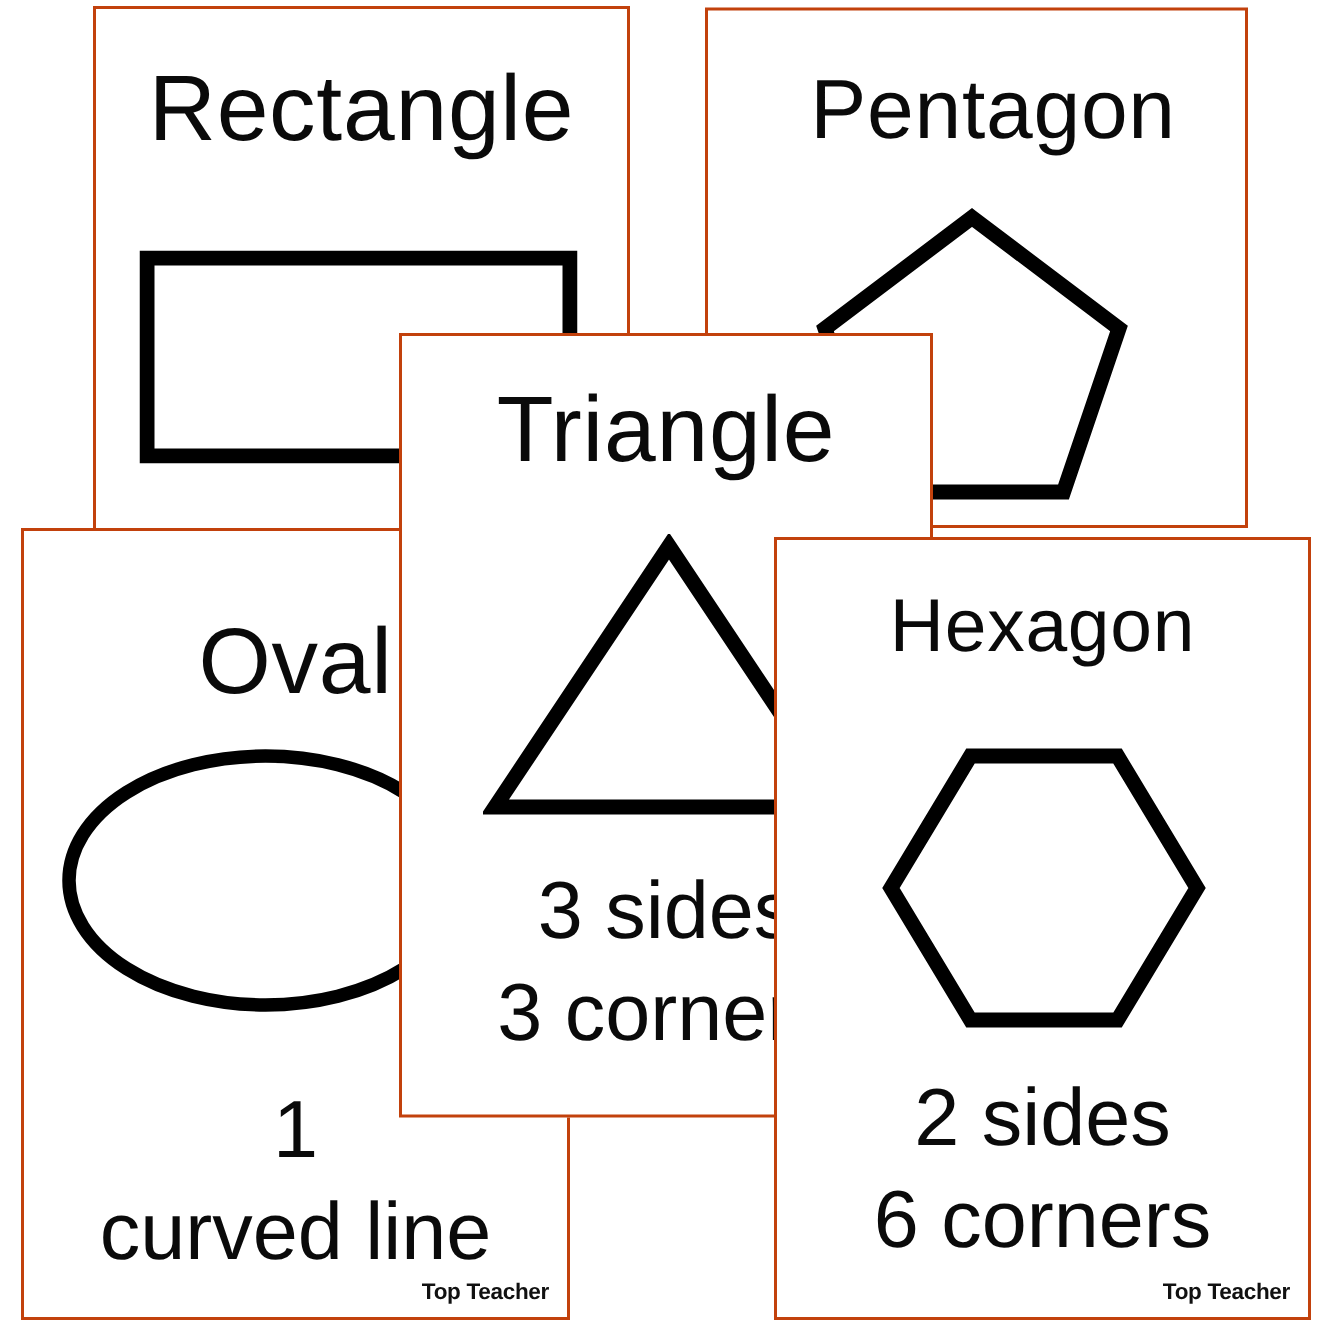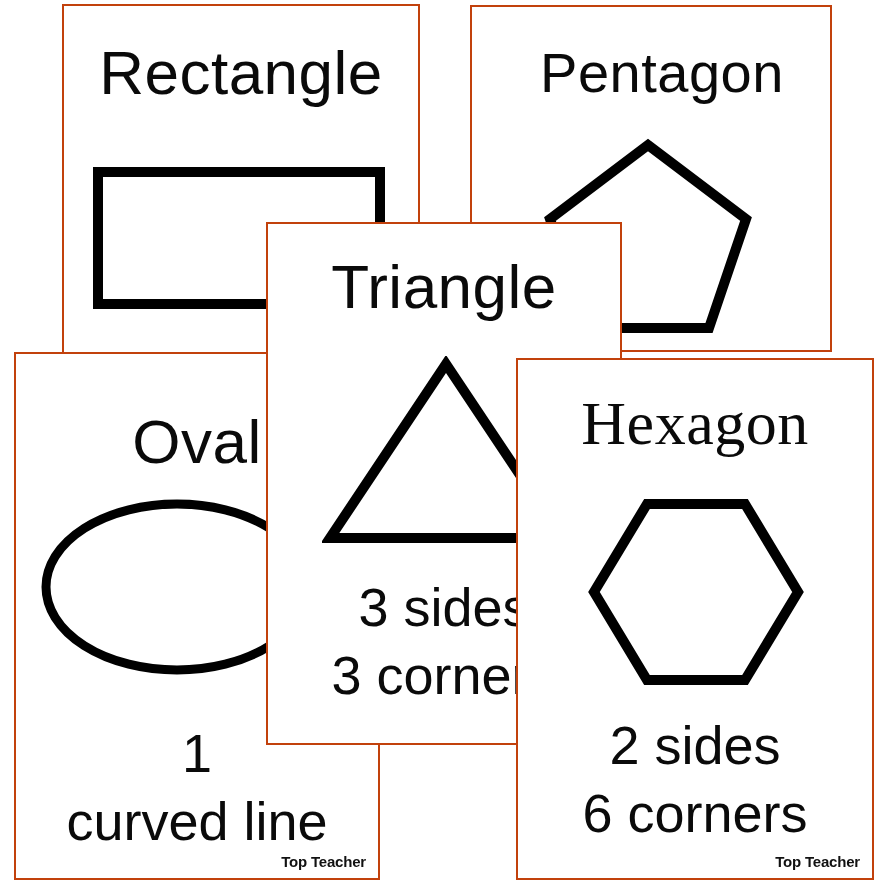--- a/index.html
+++ b/index.html
@@ -64,21 +64,21 @@
   #card-rectangle { left: 62px;  top: 4px;   width: 358px; height: 438px; z-index: 1; }
   #card-pentagon  { left: 470px; top: 5px;   width: 362px; height: 347px; z-index: 2; }
   #card-oval      { left: 14px;  top: 352px; width: 366px; height: 528px; z-index: 3; }
   #card-triangle  { left: 266px; top: 222px; width: 356px; height: 523px; z-index: 4; }
   #card-hexagon   { left: 516px; top: 358px; width: 358px; height: 522px; z-index: 5; }
 
   #card-rectangle .card-title { top: 36px;  font-size: 62px; }
   #card-pentagon  .card-title { top: 38px;  font-size: 56px; margin-left: 22px; }
   #card-oval      .card-title { top: 32px;  font-size: 62px; margin-top: 25px; }
   #card-triangle  .card-title { top: 32px;  font-size: 62px; }
-  #card-hexagon   .card-title { top: 32px;  font-size: 62px; font-family: Liberation Serif, serif; }
+  #card-hexagon   .card-title { top: 32px;  font-size: 50px; }
 
   #card-rectangle .shape-holder { left: 29px;  top: 161px; width: 292px; height: 142px; }
   #card-pentagon  .shape-holder { left: 70px;  top: 130px; width: 212px; height: 198px; }
   #card-oval      .shape-holder { left: 24px;  top: 144px; width: 274px; height: 178px; }
   #card-triangle  .shape-holder { left: 54px;  top: 132px; width: 248px; height: 190px; }
   #card-hexagon   .shape-holder { left: 69px;  top: 137px; width: 218px; height: 190px; }
 
   #card-oval     .card-facts { top: 366px; font-size: 54px; }
   #card-triangle .card-facts { top: 350px; font-size: 54px; }
   #card-hexagon  .card-facts { top: 352px; font-size: 54px; }

